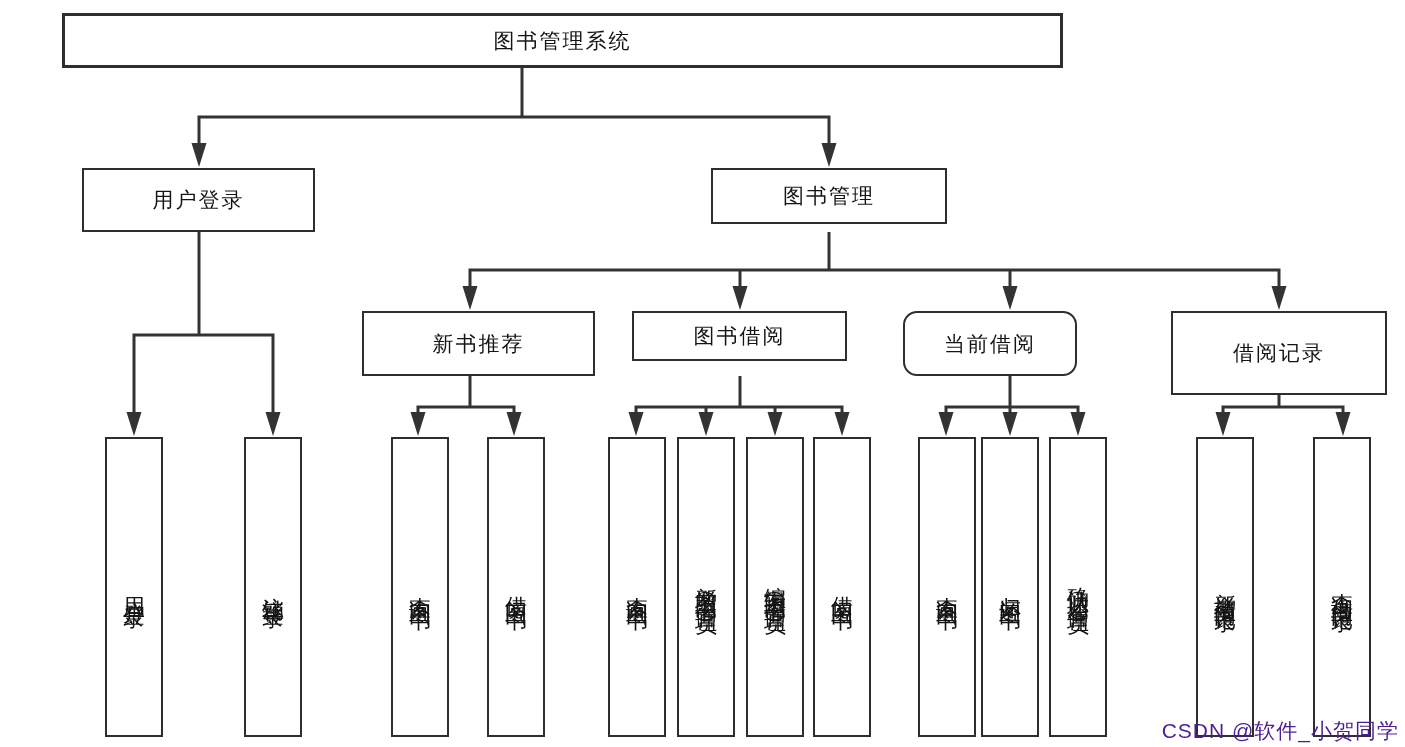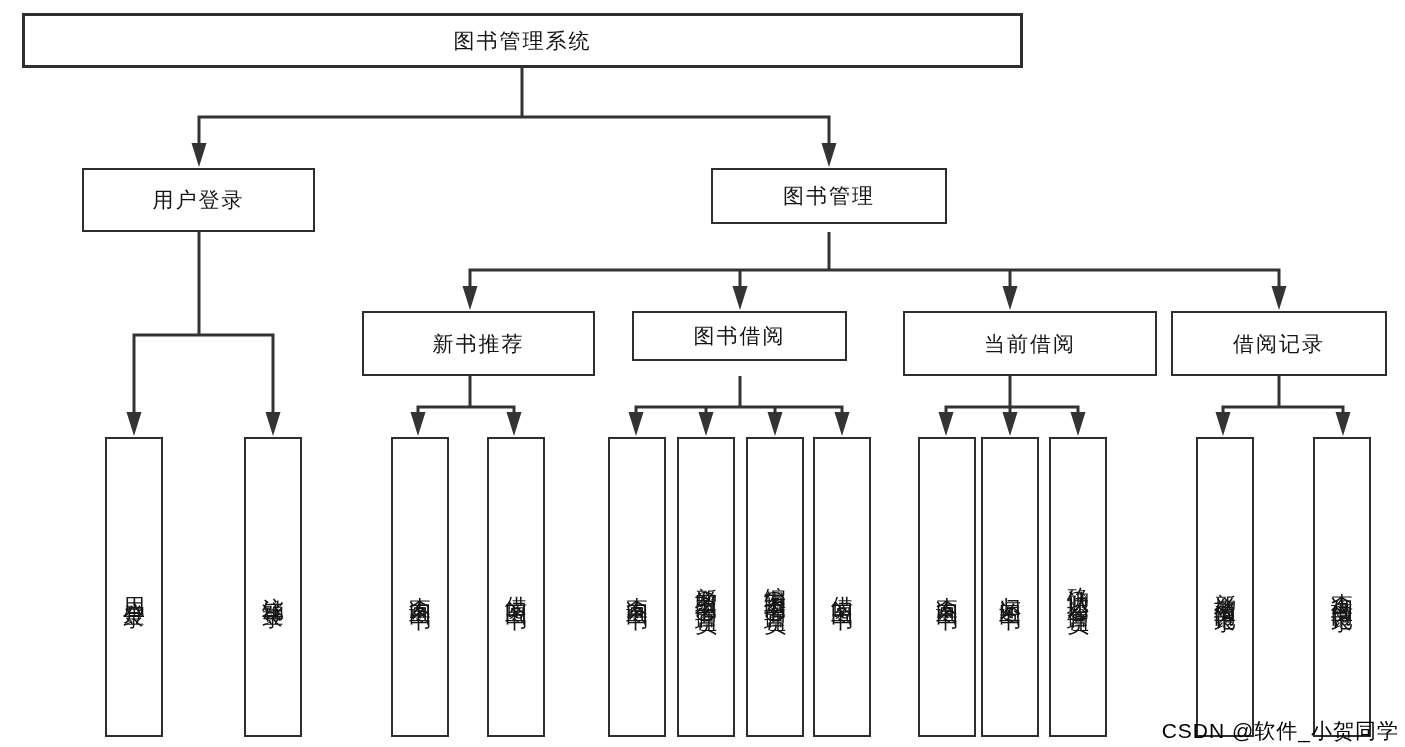--- a/index.html
+++ b/index.html
@@ -4,25 +4,25 @@
 <style>
   html,body{margin:0;padding:0;background:#ffffff;}
   body{width:1405px;height:747px;position:relative;overflow:hidden;
        font-family:"Liberation Sans",sans-serif;}
   .stage{position:absolute;left:0;top:0;width:1405px;height:747px;}
   svg.wires{position:absolute;left:0;top:0;z-index:1;}
   .node{position:absolute;box-sizing:border-box;background:#ffffff;
         border:2.5px solid #2e2e2e;color:#141414;
         display:flex;align-items:center;justify-content:center;
         font-size:21px;letter-spacing:2px;z-index:2;white-space:nowrap;}
-  .node.root{border-width:3px;}
+  .node.root{border-width:3px;margin-left:40px;}
   .node.vert{writing-mode:vertical-rl;text-orientation:mixed;
              letter-spacing:4px;font-size:22px;}
   .watermark{position:absolute;right:6px;bottom:2px;z-index:6;
-             color:#000000;font-size:21px;letter-spacing:1px;}
+             color:#4c1d95;font-size:21px;letter-spacing:1px;}
 </style>
 </head>
 <body>
 
 <div class="stage">
 
   <svg class="wires" width="1405" height="747" viewBox="0 0 1405 747">
     <g stroke="#333333" stroke-width="3" fill="none" stroke-linejoin="miter">
       <path d="M522 68 V117"></path>
       <path d="M199 146 V117 H829 V146"></path>
@@ -67,22 +67,22 @@
     </g>
   </svg>
 
   <div class="node root" style="left:22px;top:13px;width:1001px;height:55px;">图书管理系统</div>
 
   <div class="node" style="left:82px;top:168px;width:233px;height:64px;">用户登录</div>
   <div class="node" style="left:711px;top:168px;width:236px;height:56px;">图书管理</div>
 
   <div class="node" style="left:362px;top:311px;width:233px;height:65px;">新书推荐</div>
   <div class="node" style="left:632px;top:311px;width:215px;height:50px;">图书借阅</div>
-  <div class="node" style="left:903px;top:311px;width:254px;height:65px;">当前借阅</div>
-  <div class="node" style="left:1171px;top:311px;width:216px;height:65px;">借阅记录</div>
+  <div class="node" style="left:903px;top:311px;width:174px;height:65px;border-radius:14px;">当前借阅</div>
+  <div class="node" style="left:1171px;top:311px;width:216px;height:84px;">借阅记录</div>
 
   <div class="node vert" style="left:105px;top:437px;width:58px;height:300px;">用户登录</div>
   <div class="node vert" style="left:244px;top:437px;width:58px;height:300px;">注销登录</div>
 
   <div class="node vert" style="left:391px;top:437px;width:58px;height:300px;">查询图书</div>
   <div class="node vert" style="left:487px;top:437px;width:58px;height:300px;">借阅图书</div>
 
   <div class="node vert" style="left:608px;top:437px;width:58px;height:300px;">查询图书</div>
   <div class="node vert" style="left:677px;top:437px;width:58px;height:300px;">新增图书（管理员）</div>
   <div class="node vert" style="left:746px;top:437px;width:58px;height:300px;">编辑图书（管理员）</div>

